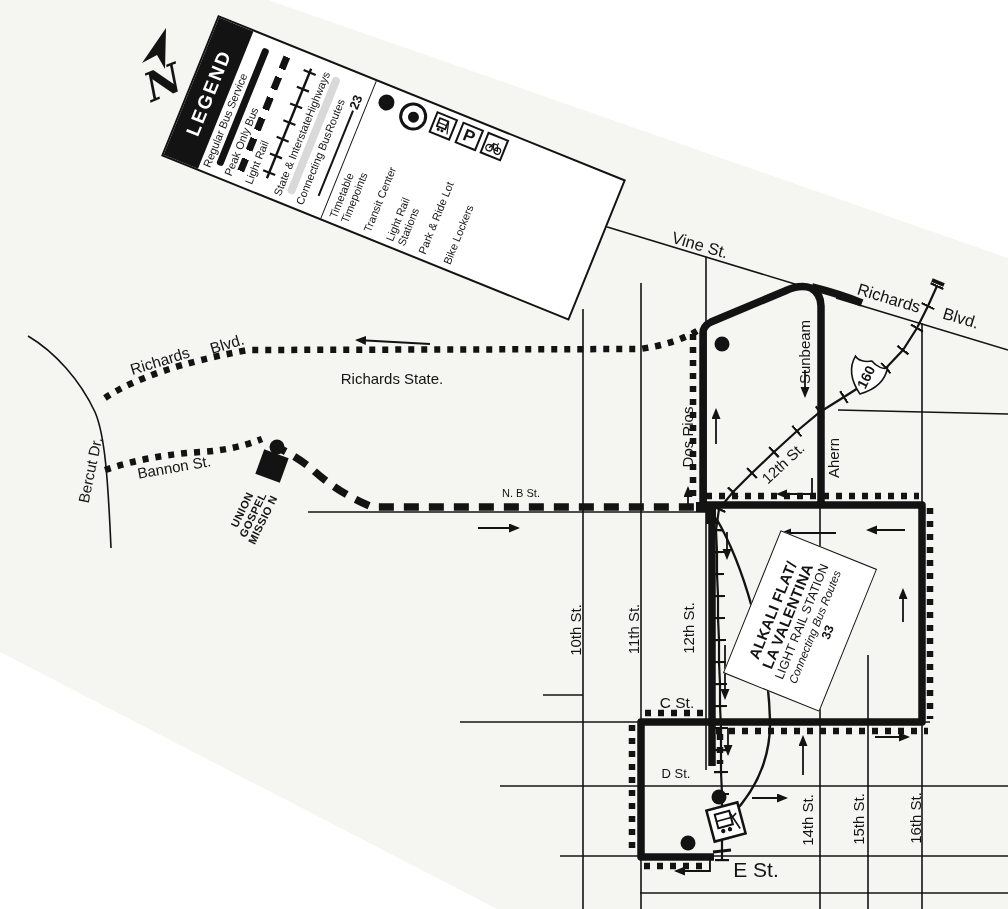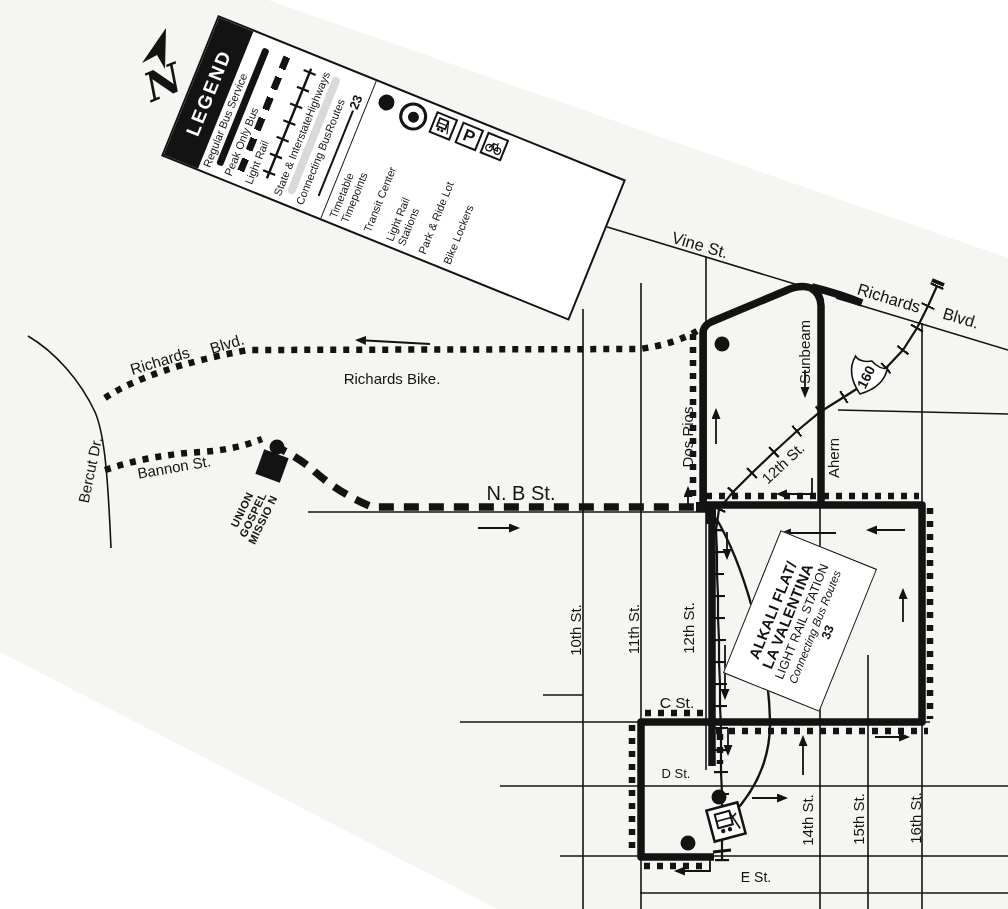--- a/index.html
+++ b/index.html
@@ -171,34 +171,34 @@
     </g>
 
     <path d="M166,28 L142,63 L157,55 L165,69 Z" fill="#131313"></path>
   </svg>
 
   <div class="lbl" style="left:700px;top:245px;transform:translate(-50%,-50%) rotate(16deg);font-size:16.5px;">Vine St.</div>
   <div class="lbl" style="left:889px;top:298px;transform:translate(-50%,-50%) rotate(17deg);font-size:16.5px;">Richards</div>
   <div class="lbl" style="left:961px;top:318px;transform:translate(-50%,-50%) rotate(17deg);font-size:16.5px;">Blvd.</div>
   <div class="lbl" style="left:160px;top:361px;transform:translate(-50%,-50%) rotate(-17deg);font-size:15.5px;">Richards</div>
   <div class="lbl" style="left:227px;top:344px;transform:translate(-50%,-50%) rotate(-17deg);font-size:15.5px;">Blvd.</div>
-  <div class="lbl" style="left:392px;top:378px;font-size:15px;">Richards Bike.</div>
+  <div class="lbl" style="left:392px;top:378px;font-size:15px;">Richards State.</div>
   <div class="lbl" style="left:90px;top:470px;transform:translate(-50%,-50%) rotate(-78deg);">Bercut Dr.</div>
   <div class="lbl" style="left:174px;top:467px;transform:translate(-50%,-50%) rotate(-10deg);">Bannon St.</div>
-  <div class="lbl" style="left:521px;top:493px;font-size:20px;">N. B St.</div>
+  <div class="lbl" style="left:521px;top:493px;font-size:11px;">N. B St.</div>
   <div class="lbl vt" style="left:687px;top:437px;">Dos Rios</div>
   <div class="lbl vt" style="left:804px;top:352px;">Sunbeam</div>
   <div class="lbl vt" style="left:833px;top:458px;">Ahern</div>
   <div class="lbl" style="left:783px;top:463px;transform:translate(-50%,-50%) rotate(-43deg);">12th St.</div>
   <div class="lbl vt" style="left:575px;top:630px;">10th St.</div>
   <div class="lbl vt" style="left:633px;top:629px;">11th St.</div>
   <div class="lbl vt" style="left:688px;top:628px;">12th St.</div>
   <div class="lbl" style="left:677px;top:703px;font-size:15.5px;">C St.</div>
   <div class="lbl" style="left:676px;top:773px;font-size:13px;">D St.</div>
-  <div class="lbl" style="left:756px;top:869px;font-size:14px;margin-top:8px;">E St.</div>
+  <div class="lbl" style="left:756px;top:869px;font-size:21px;">E St.</div>
   <div class="lbl vt" style="left:807px;top:820px;">14th St.</div>
   <div class="lbl vt" style="left:858px;top:819px;">15th St.</div>
   <div class="lbl vt" style="left:915px;top:818px;">16th St.</div>
 
   <div class="lbl" style="left:866px;top:377px;transform:translate(-50%,-50%) rotate(-64deg);font-weight:bold;font-size:14px;">160</div>
 
   <div class="lbl mission" style="left:253px;top:515px;transform:translate(-50%,-50%) rotate(-64deg);">
     <span>UNION</span><br>
     <span>GOSPEL</span><br>
     <span>MISSIO N</span>

